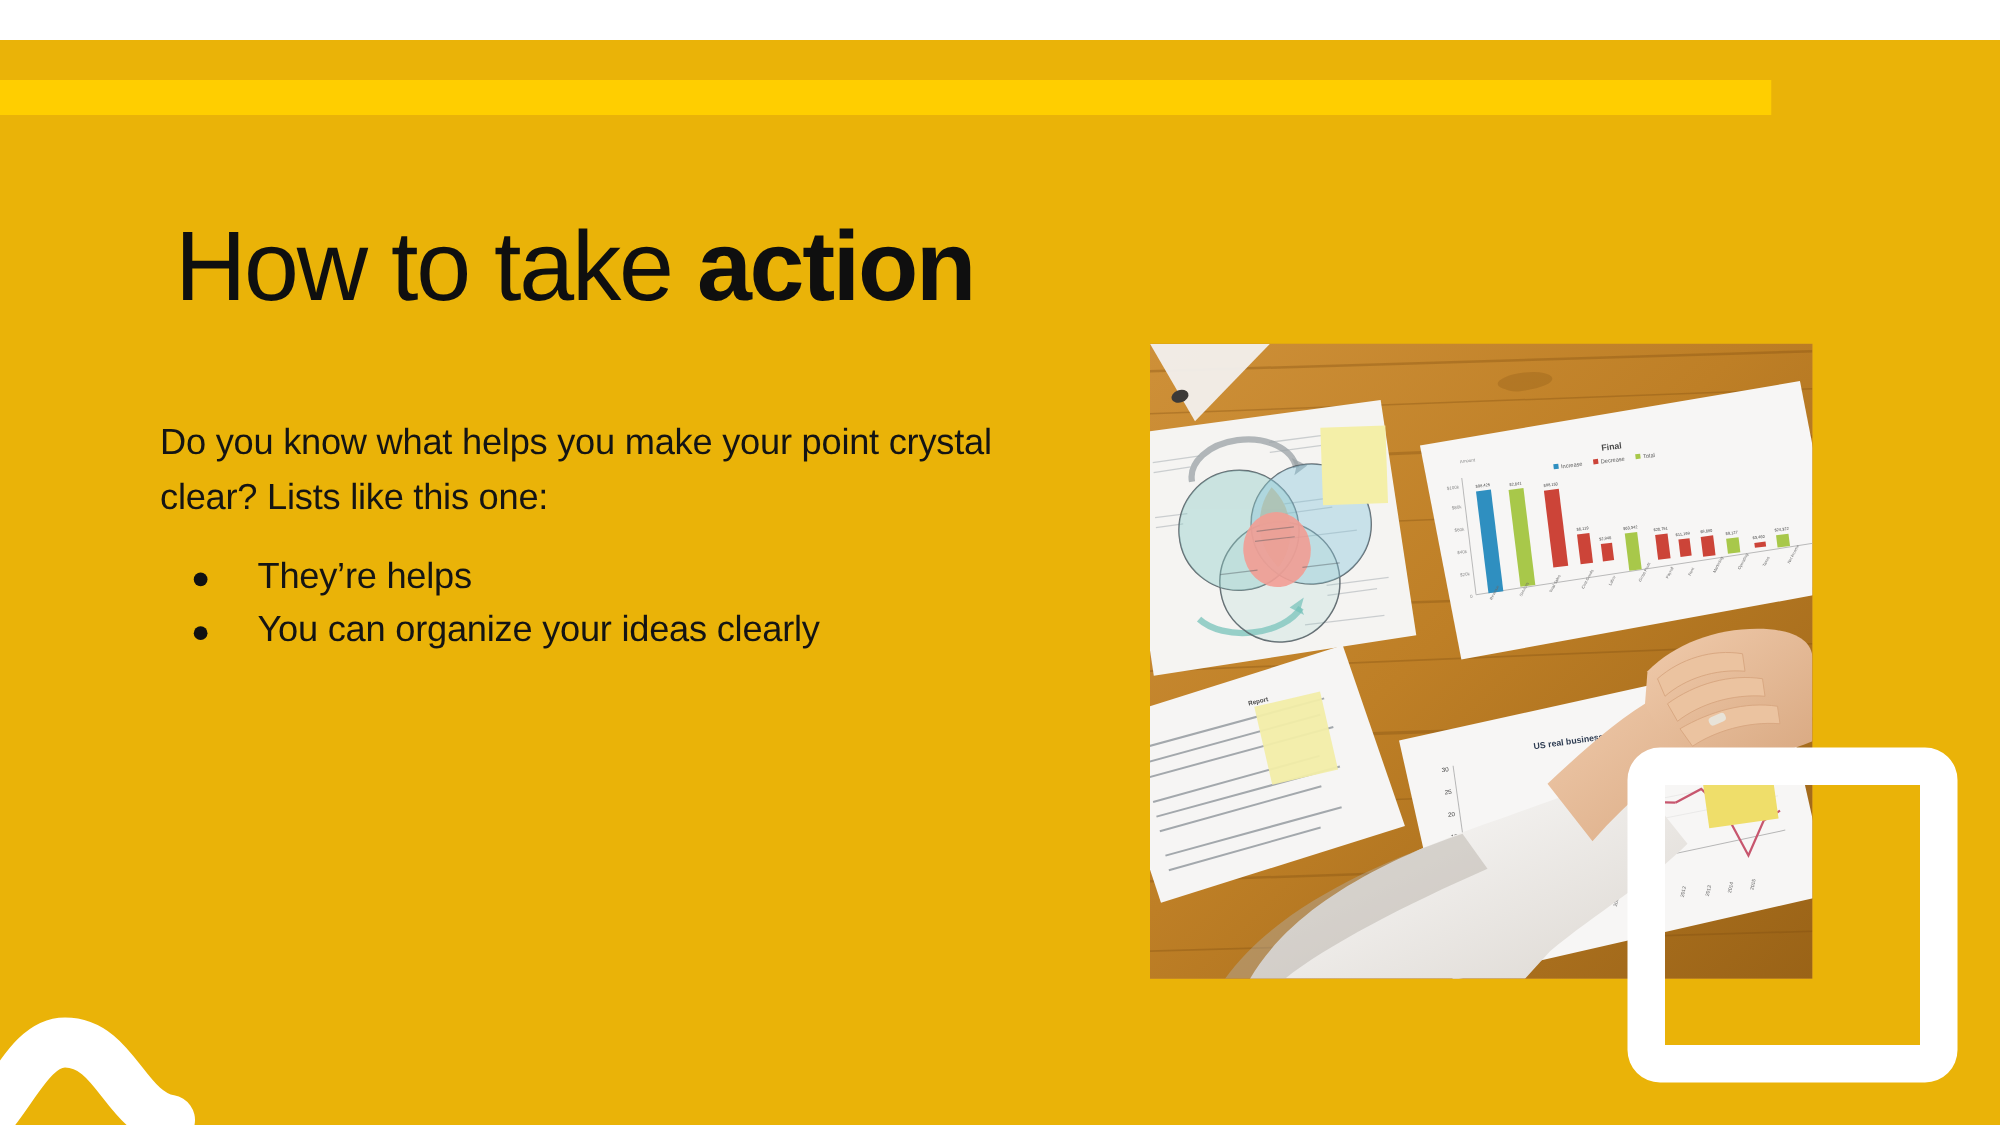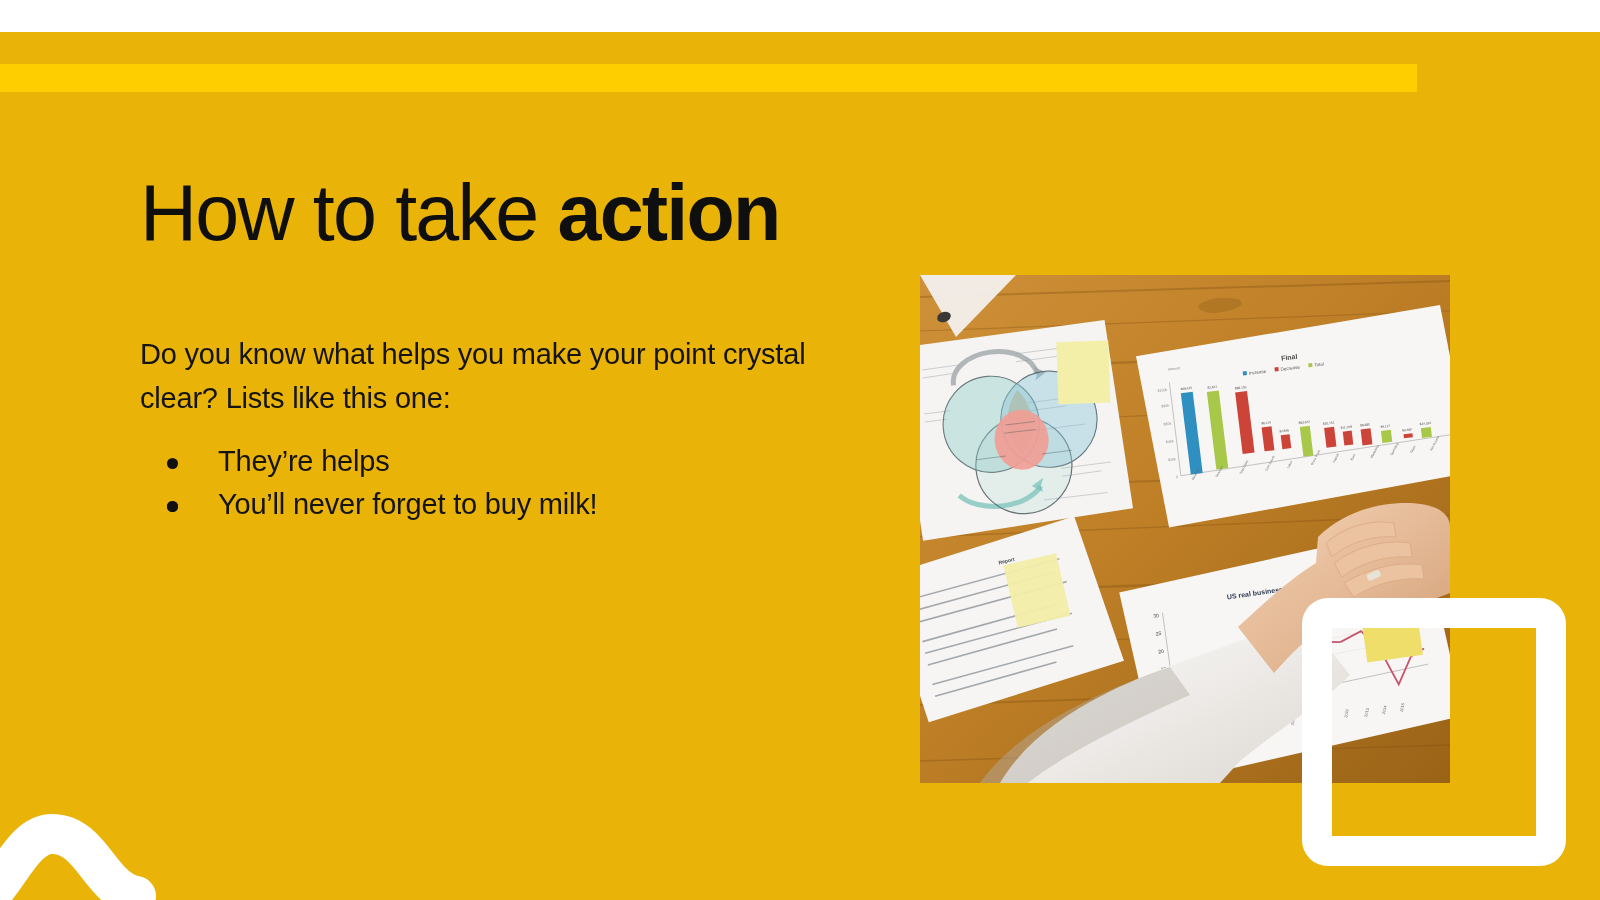--- a/index.html
+++ b/index.html
@@ -42,21 +42,21 @@
     letter-spacing: -1.8px;
     color: #0F0F0F;
     font-weight: 400;
     white-space: nowrap;
   }
   #page-title .ttl-strong { font-weight: 700; }
 
   
   #body-copy {
     position: absolute;
-    left: 140px;
+    left: 128px;
     top: 300px;
     width: 720px;
     color: #141414;
     font-size: 29px;
     line-height: 44px;
   }
   .para {
     margin: 0;
     font-size: 29px;
     line-height: 44px;
@@ -132,24 +132,21 @@
 
     <p class="para" id="intro-paragraph">Do you know what helps you make your point crystal clear? Lists like this one:</p>
 
     <ul id="bullet-list">
       <li class="bullet-item">
         <span class="bullet-dot"></span>
         <span>They’re helps</span>
       </li>
       <li class="bullet-item">
         <span class="bullet-dot"></span>
-      </li>
-      <li class="bullet-item">
-        <span class="bullet-dot"></span>
-        <span>You’ll never forget to buy milk!</span>
+        <span>You can organize your ideas clearly</span>
       </li>
     </ul>
 
   </div>
 
   <div id="photo-frame">
     <svg id="photo-svg" viewBox="0 0 530 508" preserveAspectRatio="xMidYMid slice">
       <defs>
         <linearGradient id="woodGrad" x1="0" y1="0" x2="1" y2="1">
           <stop offset="0%" stop-color="#CE9038"></stop>

